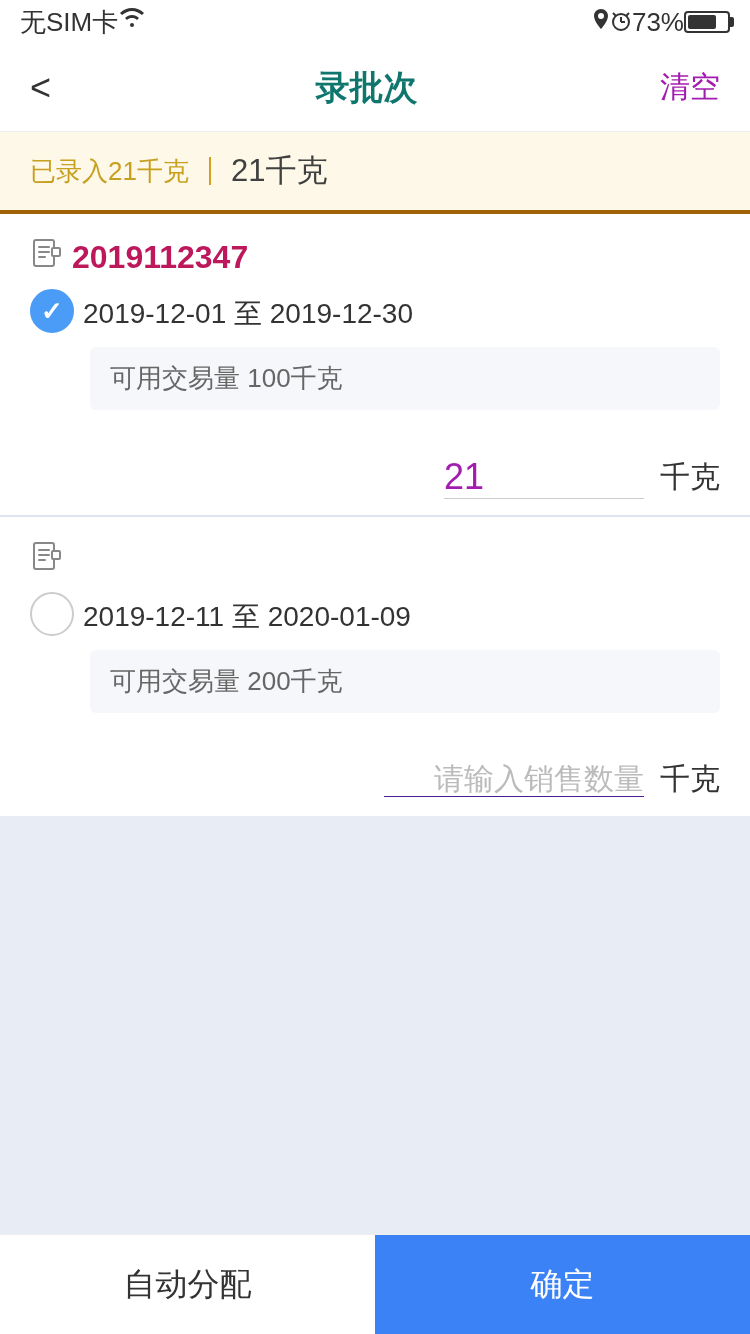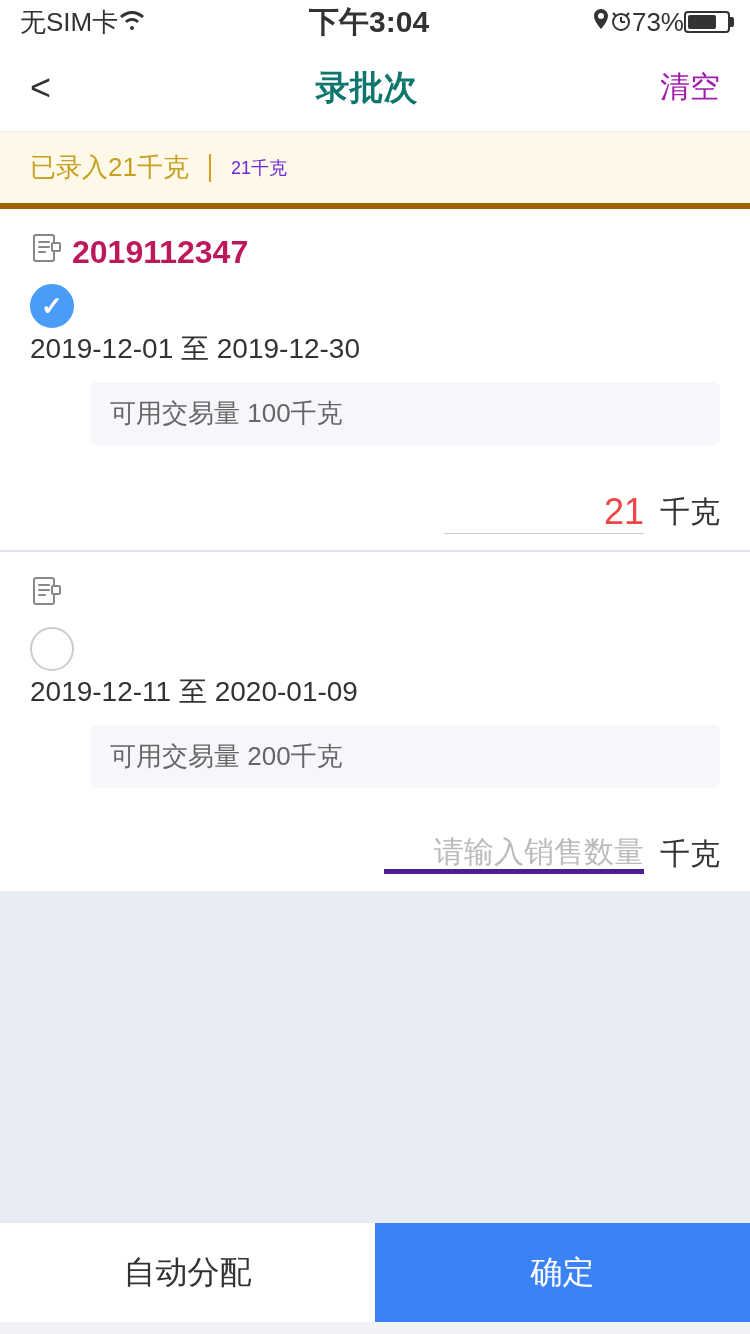--- a/index.html
+++ b/index.html
@@ -19,21 +19,21 @@
       background: #fff;
       display: flex;
       align-items: center;
       justify-content: space-between;
       padding: 0 20px;
       font-size: 26px;
       font-weight: 500;
     }
     .status-left {
       display: flex;
-      align-items: center;
+      align-items: flex-start;
       gap: 0;
     }
     .status-center {
       font-size: 30px;
       font-weight: 600;
     }
     .status-right {
       display: flex;
       align-items: center;
     }
@@ -94,34 +94,34 @@
       margin-left: 17px;
     }
 
     
     .info-banner {
       background: #fdf8e8;
       padding: 18px 30px;
       display: flex;
       align-items: center;
       gap: 20px;
-      border-bottom: 6px solid #a16207;
+      border-bottom: 4px solid #a16207;
     }
     .info-label {
       font-size: 26px;
       color: #c8a020;
     }
     .info-divider {
       width: 2px;
       height: 28px;
       background: #d4a020;
     }
     .info-value {
-      font-size: 18px;
-      color: #6d28d9;
+      font-size: 31px;
+      color: #404040;
     }
 
     
     .card {
       background: #fff;
       margin-bottom: 0;
     }
 
     
     .batch-item {
@@ -140,24 +140,23 @@
       color: #666;
     }
     .batch-id {
       font-size: 32px;
       font-weight: 600;
       color: #be185d;
     }
 
     .batch-date-row {
       display: flex;
-      align-items: flex-start;
-      gap: 2px;
+      align-items: flex-end;
+      gap: 9px;
       margin-bottom: 14px;
-      flex-direction: column;
     }
     .radio-circle {
       width: 44px;
       height: 44px;
       border-radius: 50%;
       border: 2px solid #ccc;
       background: #fff;
       display: flex;
       align-items: center;
       justify-content: center;
@@ -198,45 +197,44 @@
       background: #fff;
     }
     .amount-unit {
       font-size: 30px;
       color: #333;
     }
     .amount-underline {
       border: none;
       border-bottom: 1px solid #ccc;
       width: 200px;
-      text-align: right;
       font-size: 36px;
       outline: none;
-      color: #ef4444;
+      color: #a21caf;
     }
 
     
     .separator {
       height: 2px;
       background: #e0e4ee;
       margin: 0;
     }
 
     
     .input-row {
       display: flex;
       justify-content: flex-end;
       align-items: center;
       padding: 10px 30px 16px 30px;
       gap: 16px;
       background: #fff;
     }
     .input-field {
       border: none;
-      border-bottom: 5px solid #4c1d95;
+      border-bottom: 1px solid #4c1d95;
       width: 260px;
       text-align: right;
       font-size: 30px;
       outline: none;
       color: #bbb;
       background: transparent;
     }
     .input-field::placeholder {
       color: #bbb;
     }
@@ -248,21 +246,21 @@
     
     .gray-area {
       background: #e8ecf4;
       flex: 1;
       min-height: 420px;
     }
 
     
     .bottom-bar {
       position: fixed;
-      bottom: 12px;
+      bottom: 0;
       left: 0;
       width: 750px;
       height: 100px;
       display: flex;
       background: #fff;
       border-top: 1px solid #eee;
     }
     .bottom-btn {
       flex: 1;
       display: flex;
@@ -293,21 +291,20 @@
   <div class="status-left">
     <span>无SIM卡</span>
     <span class="wifi-icon">
       <svg width="28" height="22" viewBox="0 0 28 22">
         <path d="M14 18a2 2 0 1 1 0 4 2 2 0 0 1 0-4z" fill="#333"></path>
         <path d="M7 13c1.9-2 4.4-3 7-3s5.1 1 7 3l-2 2c-1.3-1.4-3.1-2-5-2s-3.7.6-5 2l-2-2z" fill="#333"></path>
         <path d="M2 8c3.3-3.3 7.7-5 12-5s8.7 1.7 12 5l-2 2C21 7.7 17.6 6 14 6S7 7.7 4 10L2 8z" fill="#333"></path>
       </svg>
     </span>
   </div>
-  <div class="status-center">下午3:04</div>
   <div class="status-right">
     <span>
       <svg width="18" height="22" viewBox="0 0 18 22" fill="#333">
         <path d="M9 0C5.1 0 2 3.1 2 7c0 5.3 7 13 7 13s7-7.7 7-13c0-3.9-3.1-7-7-7zm0 10a3 3 0 1 1 0-6 3 3 0 0 1 0 6z"></path>
       </svg>
     </span>
     <span>
       <svg width="22" height="22" viewBox="0 0 22 22" fill="#333">
         <circle cx="11" cy="13" r="8" fill="none" stroke="#333" stroke-width="2"></circle>
         <line x1="11" y1="13" x2="11" y2="8" stroke="#333" stroke-width="2"></line>

